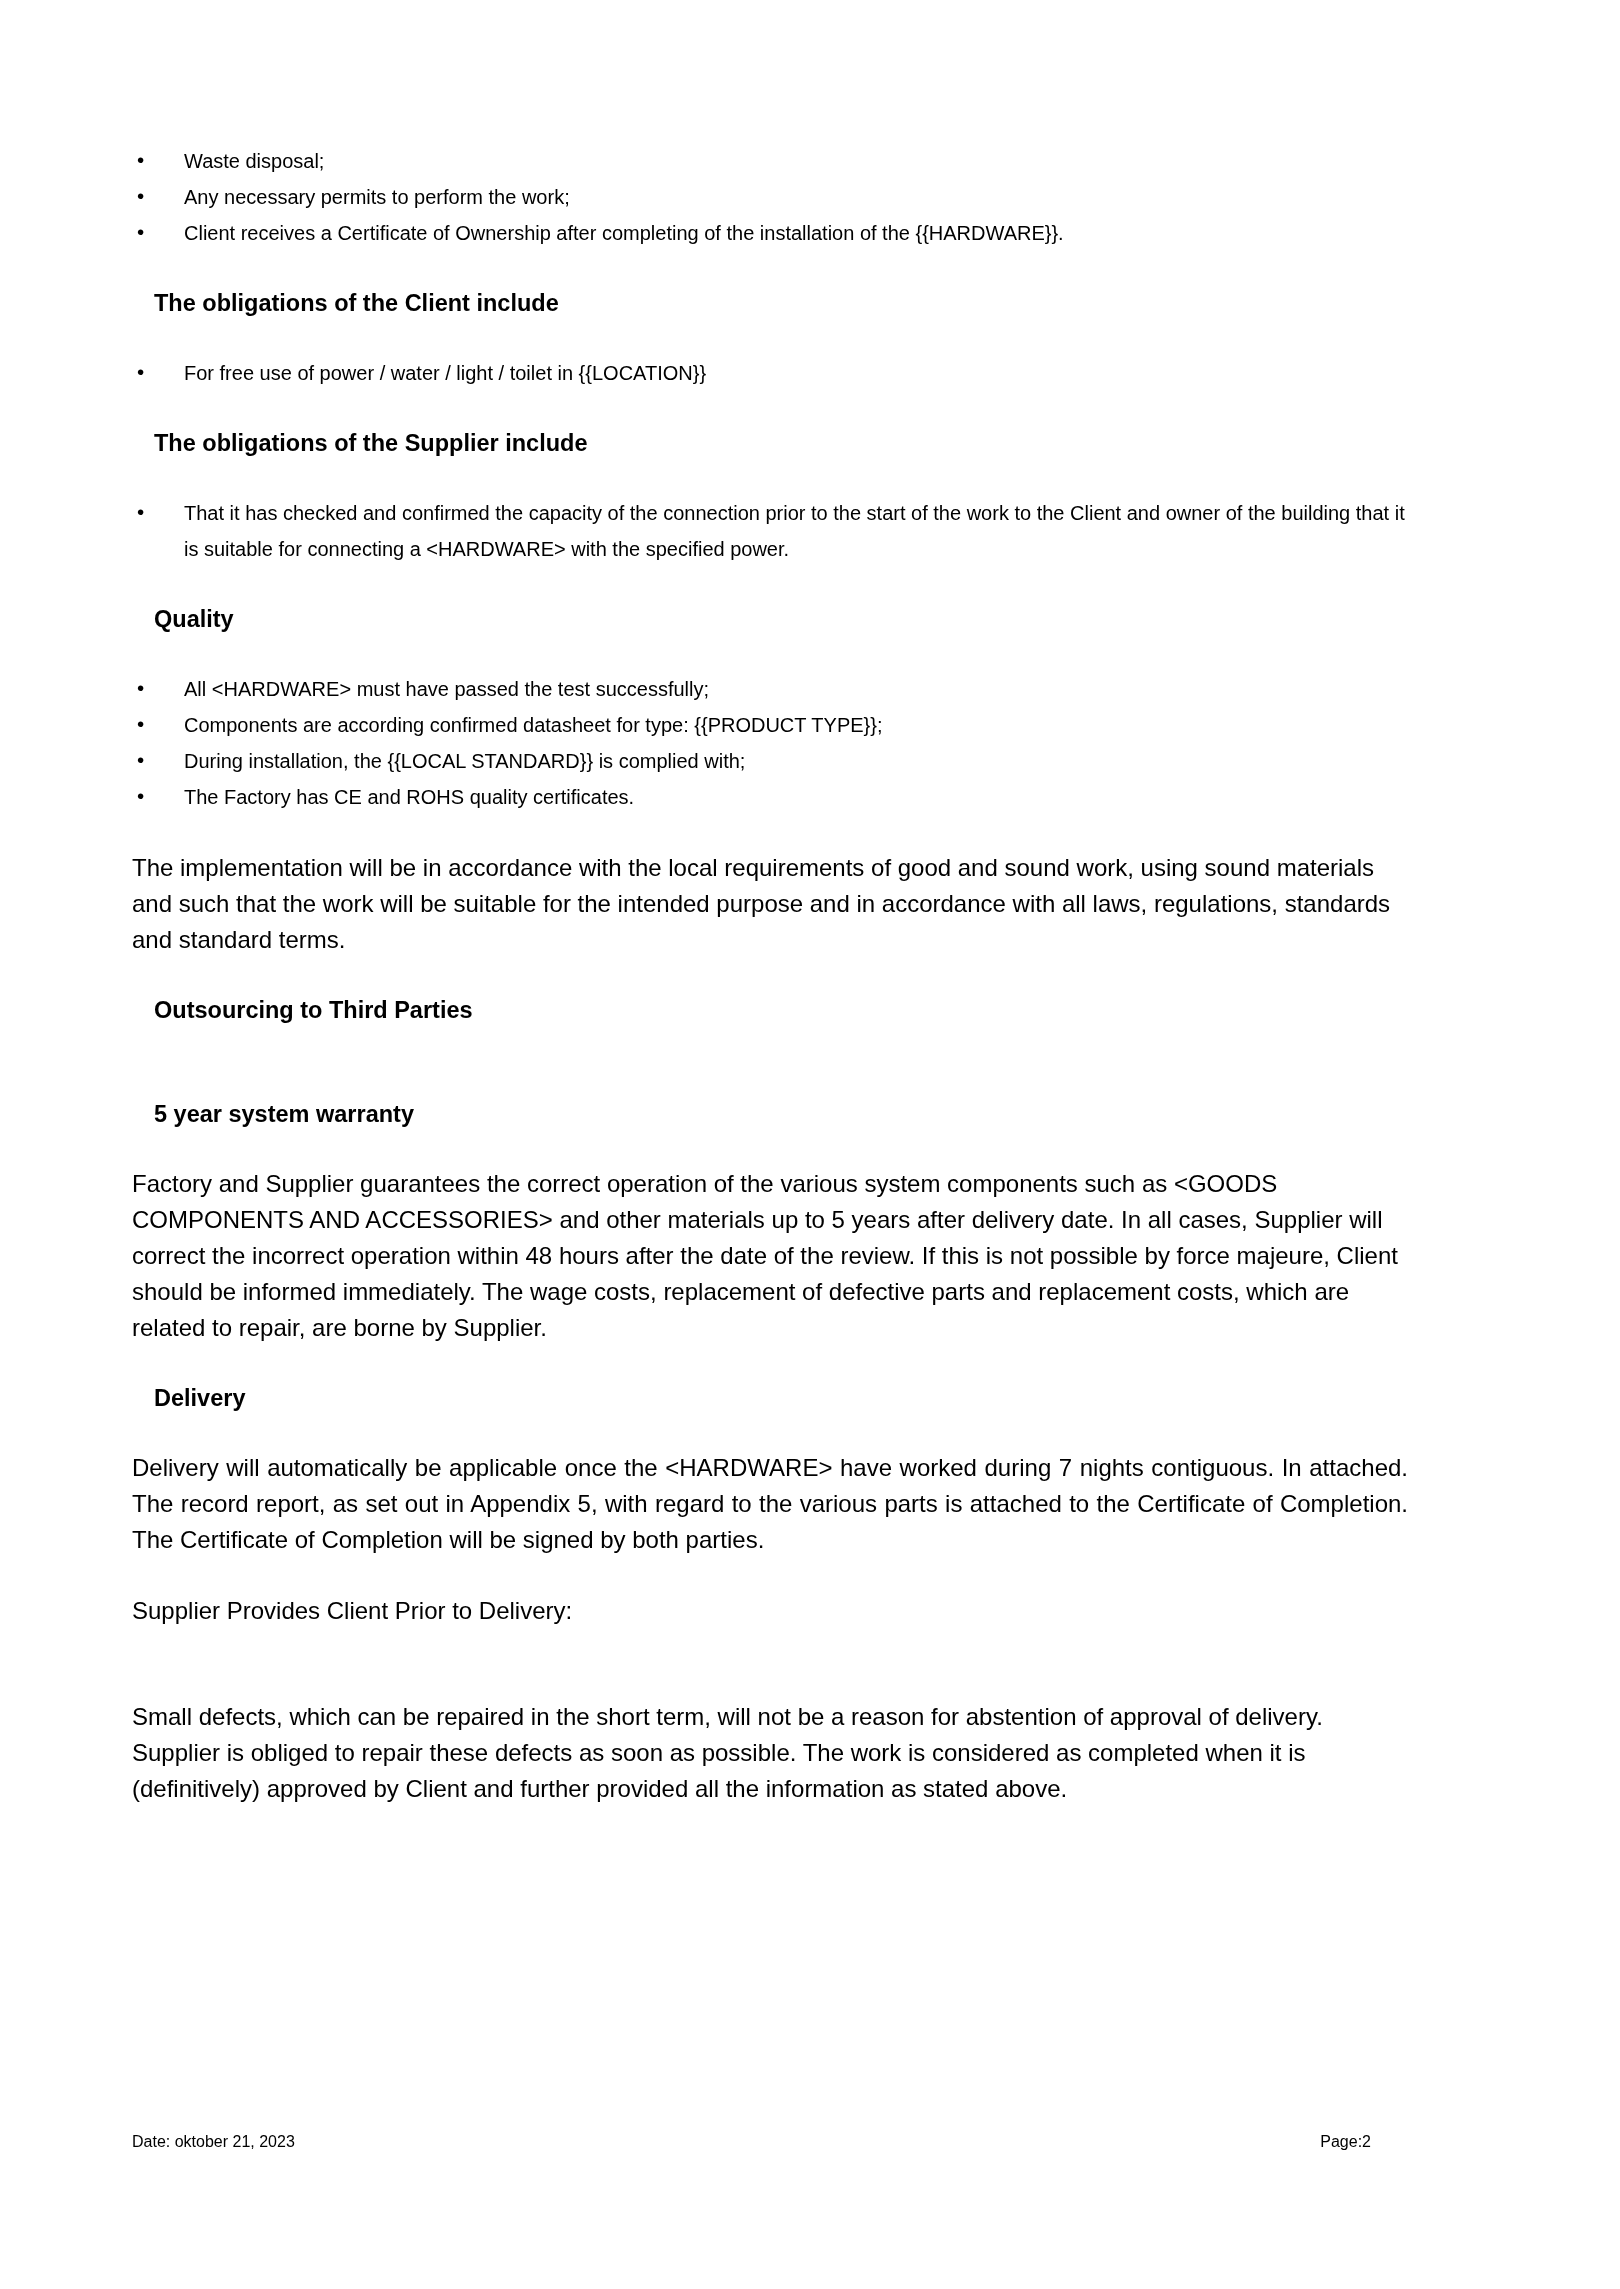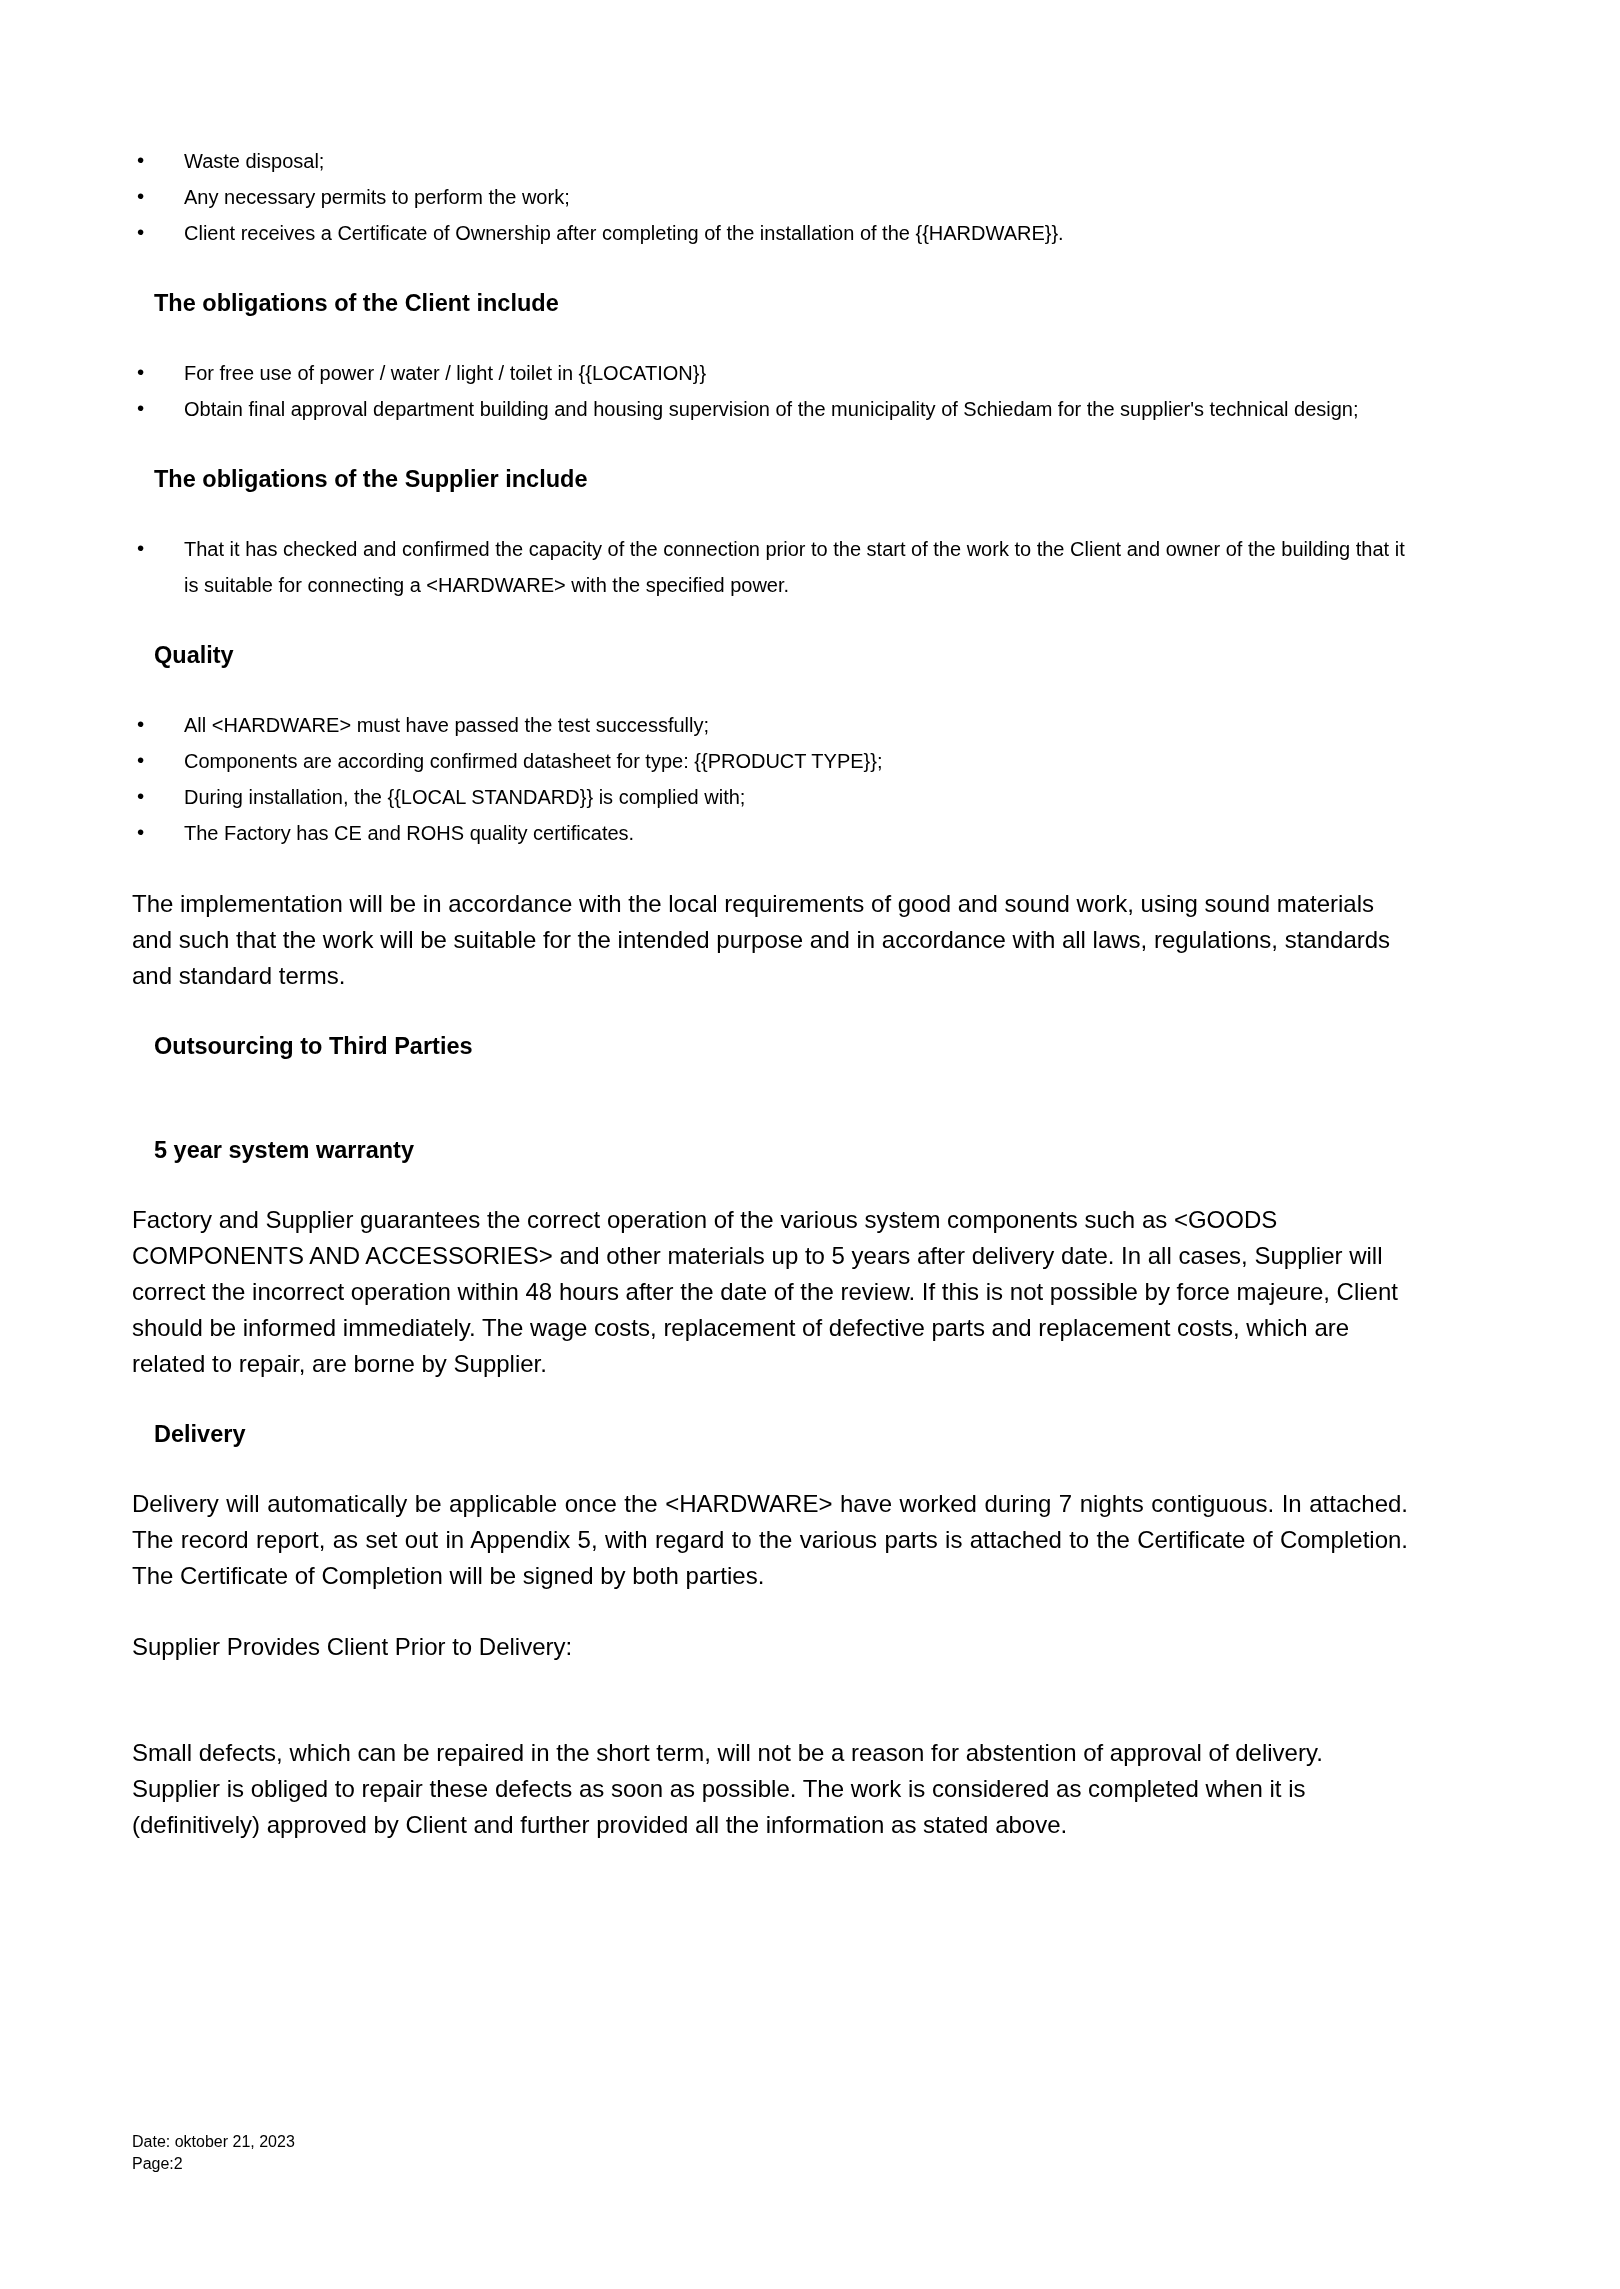--- a/index.html
+++ b/index.html
@@ -77,42 +77,40 @@
     position: absolute;
     left: 132px;
     top: 2131px;
     width: 1274px;
     display: flex;
     justify-content: space-between;
     align-items: baseline;
     font-size: 16px;
     line-height: 21.6px;
     color: #000;
-    flex-direction: column;
   }
   .footer .f-left  { text-align: left; }
   .footer .f-right { text-align: left; padding-right: 35px; }
 </style>
 </head>
 <body>
 
 <div class="page">
 
   <div class="content">
       <ul class="bullets">
         <li>Waste disposal;</li>
         <li>Any necessary permits to perform the work;</li>
         <li>Client receives a Certificate of Ownership after completing of the installation of the {{HARDWARE}}.</li>
       </ul>
       <div class="gap-sec"></div>
       <h3 class="heading">The obligations of the Client include</h3>
       <div class="gap-head"></div>
       <ul class="bullets">
         <li>For free use of power / water / light / toilet in {{LOCATION}}</li>
-        <li>Obtain final approval department building and housing supervision of the municipality of Schiedam for the supplier's technical design;</li>
       </ul>
       <div class="gap-sec"></div>
       <h3 class="heading">The obligations of the Supplier include</h3>
       <div class="gap-head"></div>
       <ul class="bullets">
         <li>That it has checked and confirmed the capacity of the connection prior to the start of the work to the Client and owner of the building that it is suitable for connecting a &lt;HARDWARE&gt; with the specified power.</li>
       </ul>
       <div class="gap-sec"></div>
       <h3 class="heading">Quality</h3>
       <div class="gap-head"></div>

